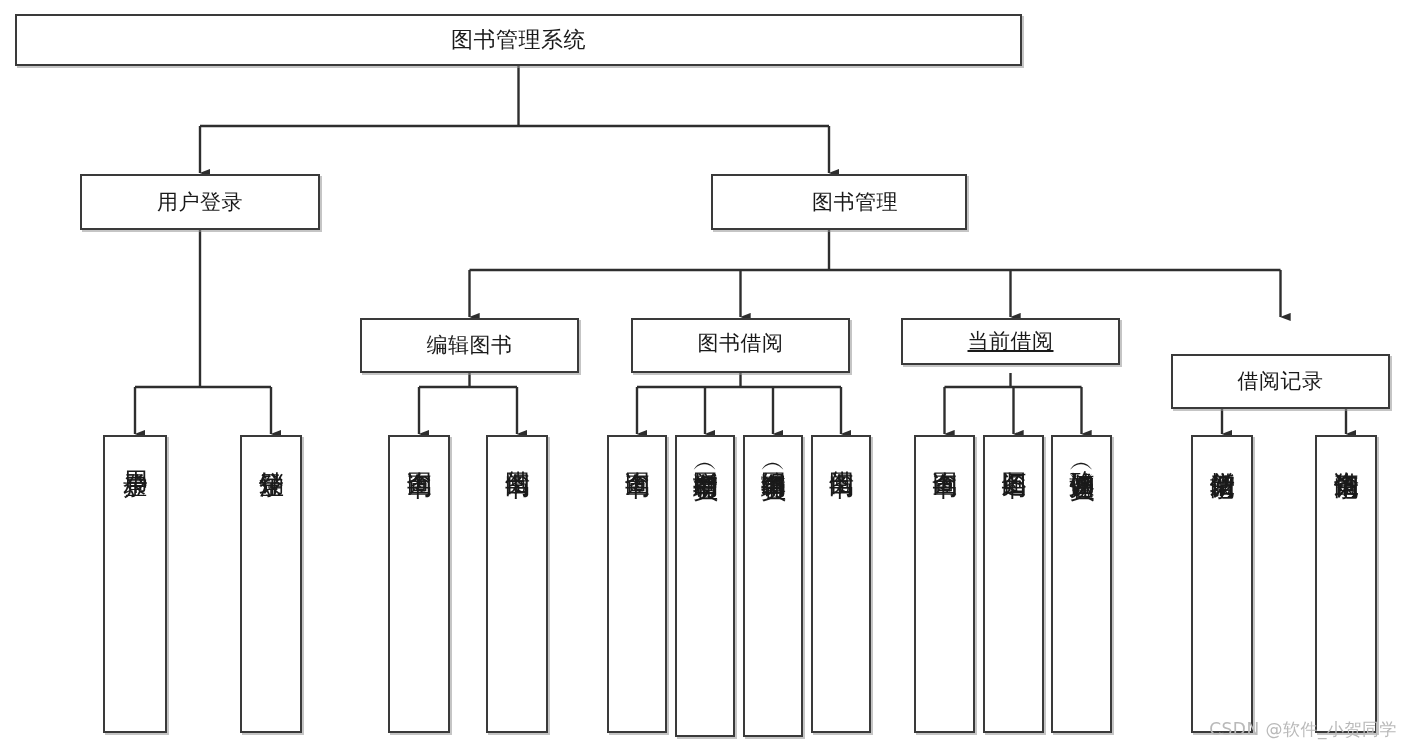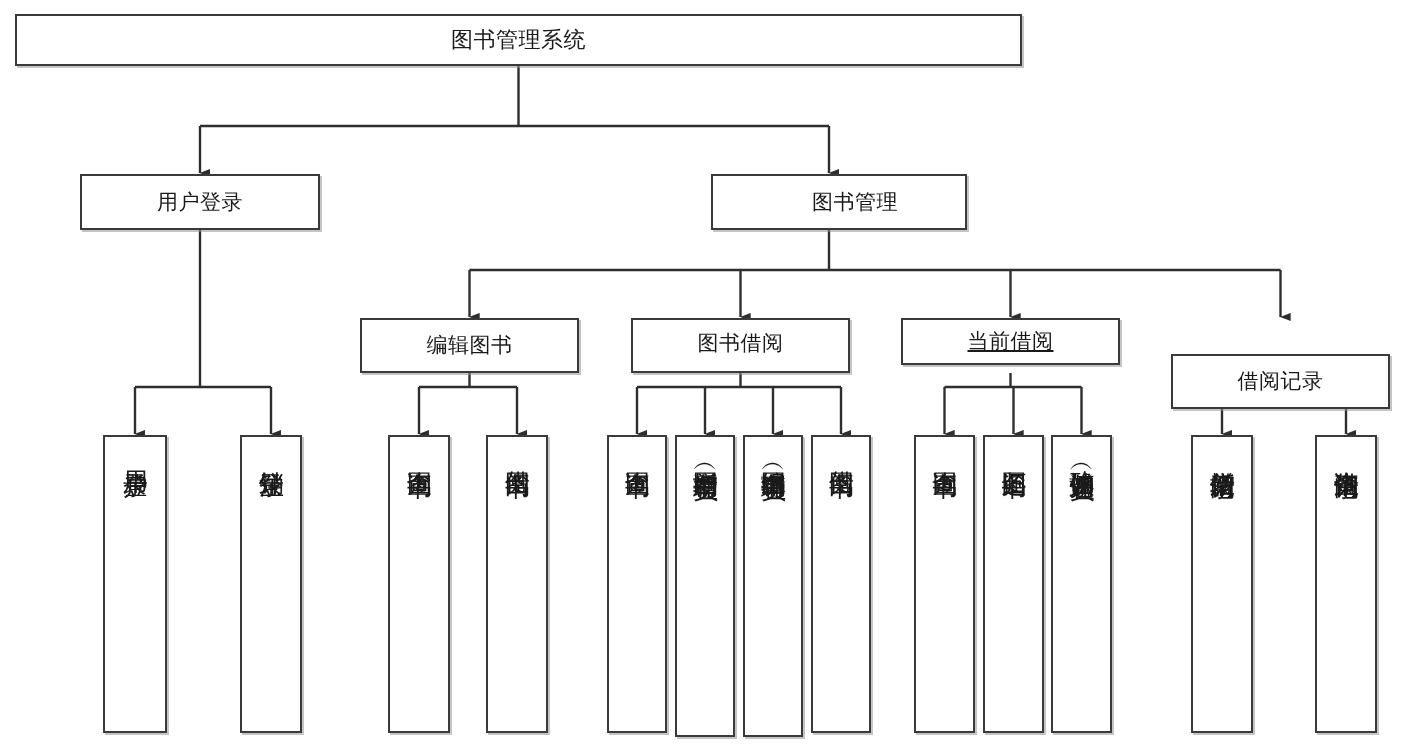--- a/index.html
+++ b/index.html
@@ -178,13 +178,14 @@
         <span class="lbl">确认归还（管理员）</span>
       </div>
       <div class="node vert" style="left: 1191px; top: 435px; width: 62px; height: 298px;">
         <span class="lbl">新增借阅记录</span>
       </div>
       <div class="node vert" style="left: 1315px; top: 435px; width: 62px; height: 298px;">
         <span class="lbl">查询借阅记录</span>
       </div>
     </div>
 
+  <div class="watermark">CSDN @软件_小贺同学</div>
 </div>
 
 </body></html>

